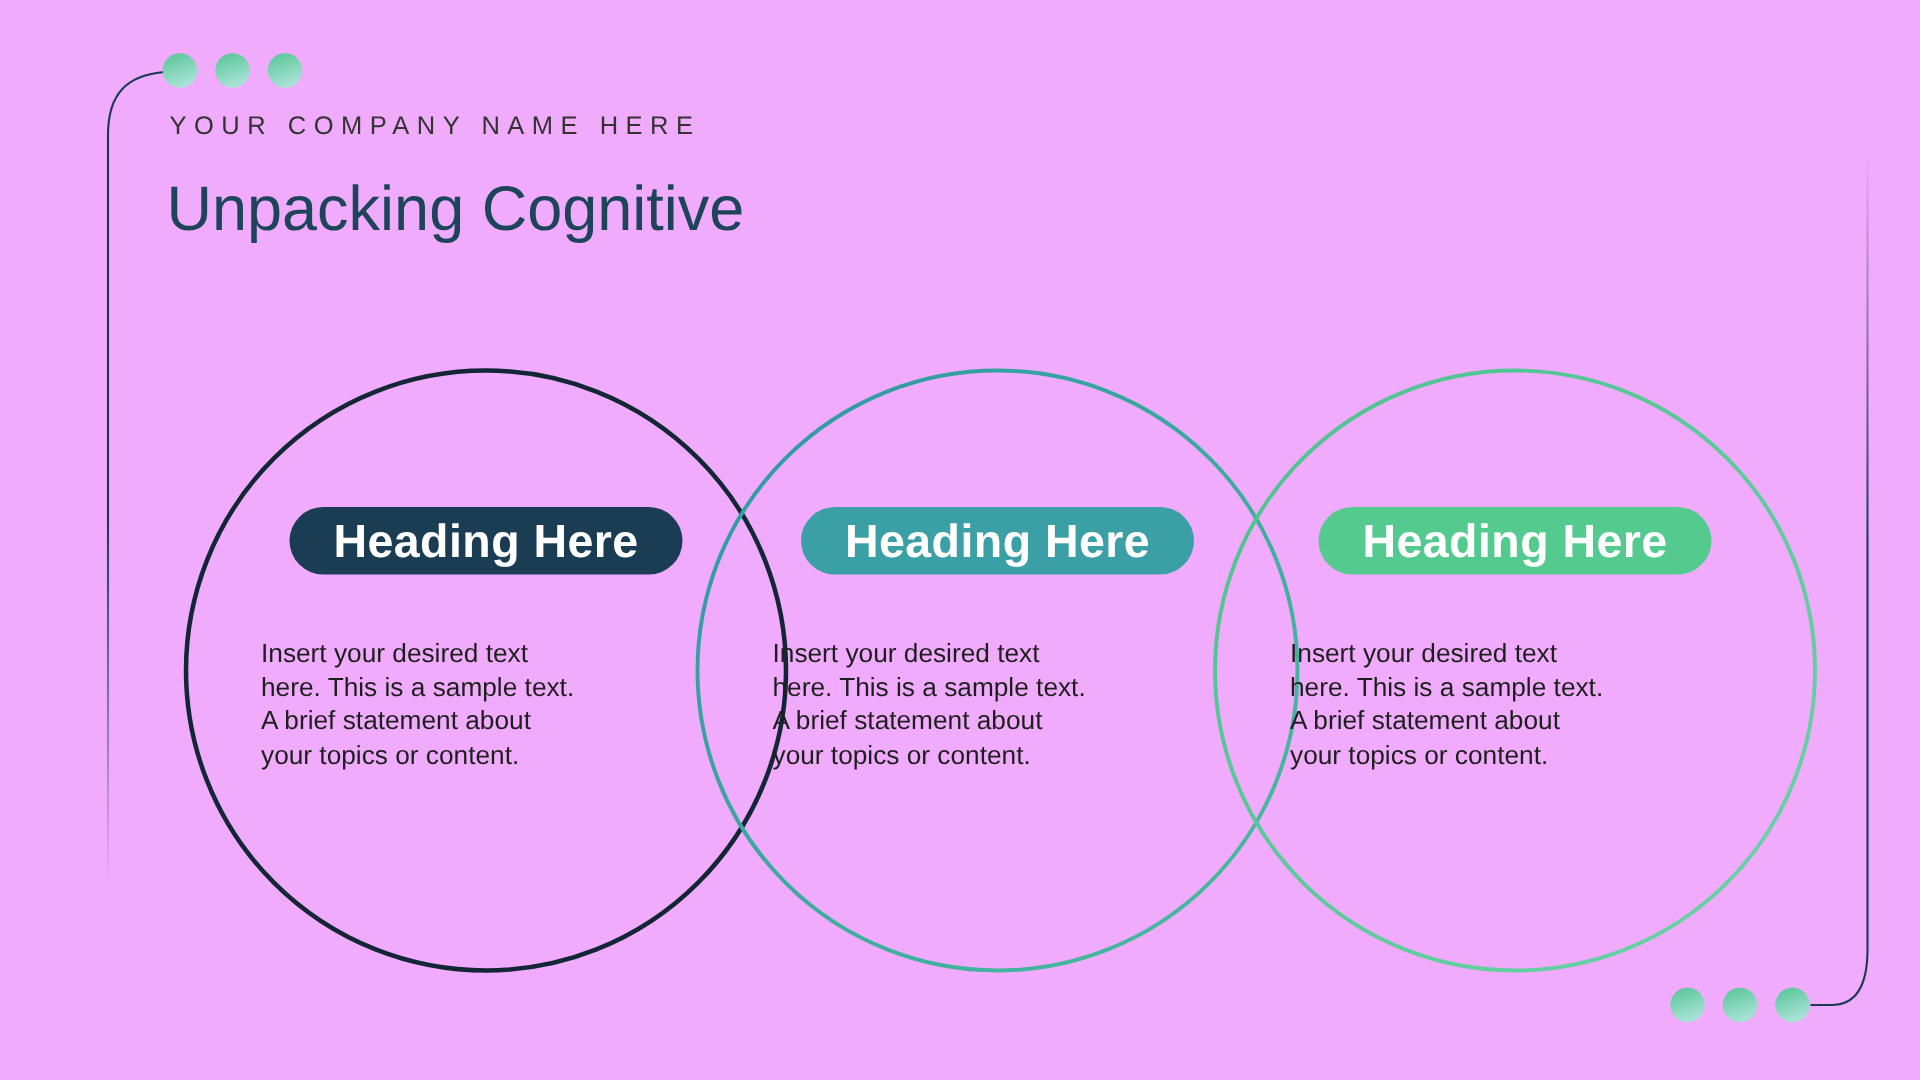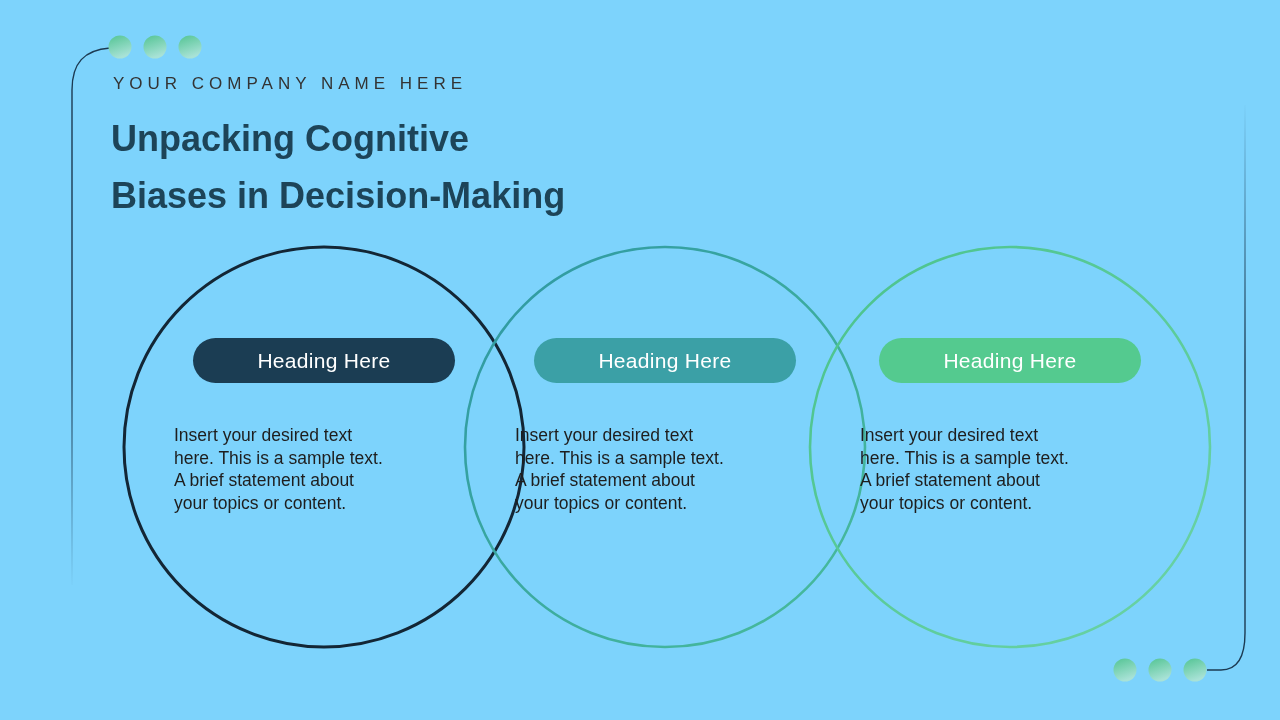--- a/index.html
+++ b/index.html
@@ -1,35 +1,35 @@
 <!DOCTYPE html>
 <html><head>
 <meta charset="utf-8">
 <style>
   html,body{margin:0;padding:0;background:#ffffff;}
   .slide{
-    position:relative;width:1280px;height:720px;overflow:hidden;background:#7dd3fc;
+    position:relative;width:1280px;height:720px;overflow:hidden;background:#f0abfc;
     font-family:"Liberation Sans","DejaVu Sans",sans-serif;
   }
   .decor{position:absolute;left:0;top:0;width:1280px;height:720px;}
   .company{
     position:absolute;left:113px;top:74px;
     font-size:17px;font-weight:400;letter-spacing:5px;color:#333333;white-space:nowrap;
   }
   .title{
     position:absolute;left:111px;top:110px;margin:0;
-    font-size:36px;line-height:57px;font-weight:bold;color:#1D4458;
+    font-size:42px;line-height:57px;font-weight:normal;color:#1D4458;
   }
   .title span{display:block;white-space:nowrap;}
   .pill{
     position:absolute;top:338px;width:262px;height:45px;border-radius:23px;
     display:flex;align-items:center;justify-content:center;
   }
   .pill span{
-    color:#ffffff;font-size:21px;font-weight:normal;white-space:nowrap;letter-spacing:.3px;
+    color:#ffffff;font-size:31px;font-weight:bold;white-space:nowrap;letter-spacing:.3px;
   }
   .pill-1{left:193px;}
   .pill-2{left:534px;}
   .pill-3{left:879px;}
   .body-text{
     position:absolute;top:424px;width:300px;
     text-align:left;color:#1E1E1E;font-size:17.5px;line-height:22.6px;
   }
   .body-text span{display:block;white-space:nowrap;}
   .body-1{left:174px;}
@@ -82,21 +82,20 @@
     <g>
       <circle cx="1125" cy="670" r="11.5" fill="url(#dotGrad)"></circle>
       <circle cx="1160" cy="670" r="11.5" fill="url(#dotGrad)"></circle>
       <circle cx="1195" cy="670" r="11.5" fill="url(#dotGrad)"></circle>
     </g>
   </svg>
 
   <div class="company">YOUR COMPANY NAME HERE</div>
   <h1 class="title">
     <span>Unpacking Cognitive</span>
-    <span>Biases in Decision-Making</span>
   </h1>
 
   <div class="pill pill-1" style="background: rgb(27, 61, 83);">
     <span>Heading Here</span>
   </div>
   <div class="body-text body-1">
     <span>Insert your desired text</span>
     <span>here. This is a sample text.</span>
     <span>A brief statement about</span>
     <span>your topics or content.</span>

